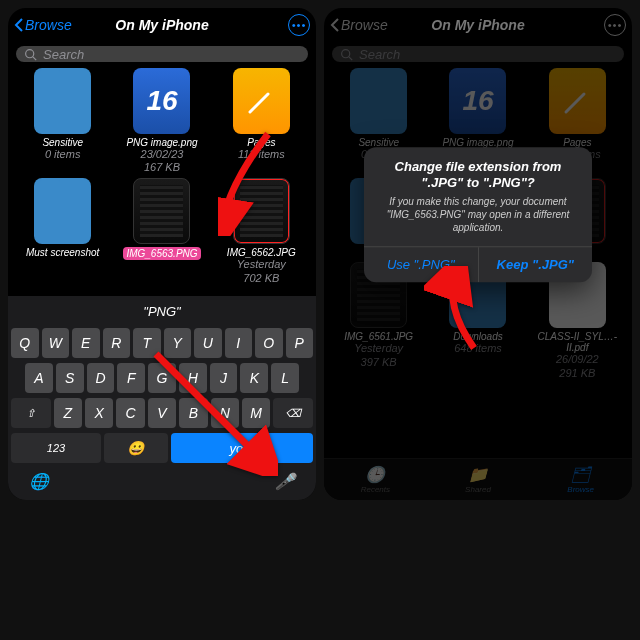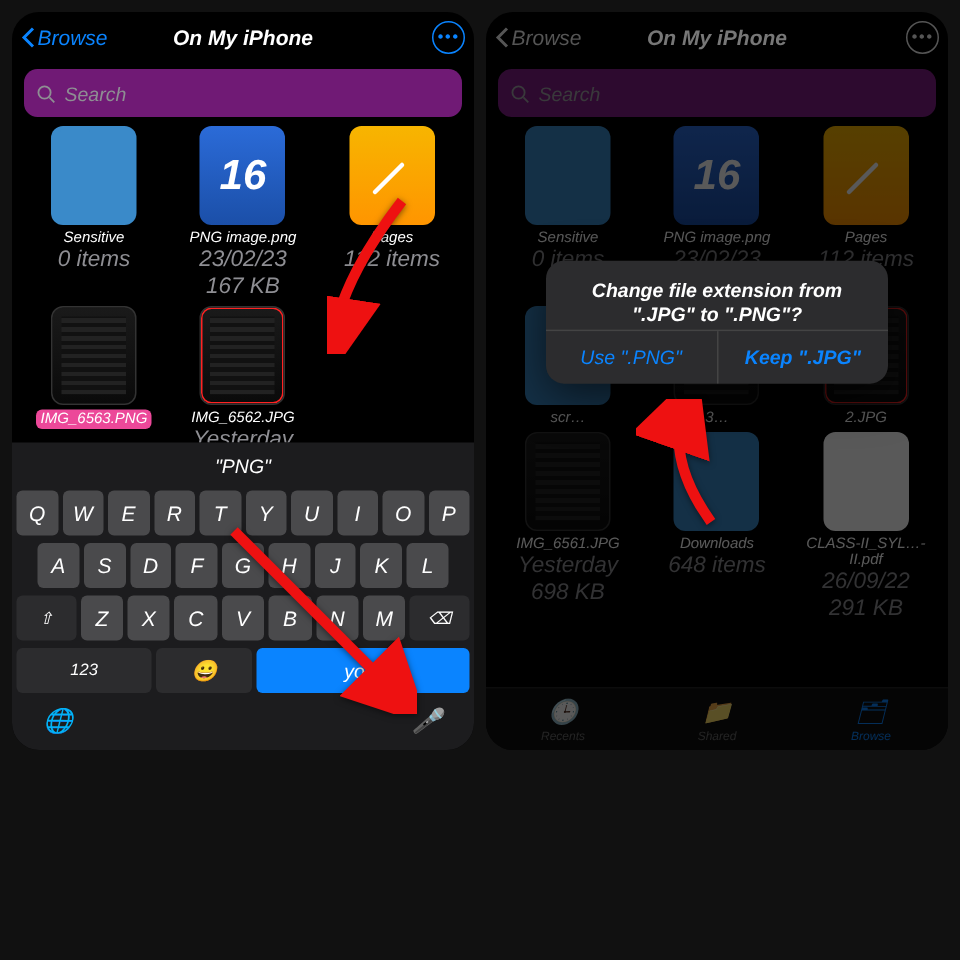--- a/index.html
+++ b/index.html
@@ -49,23 +49,23 @@
   .nav .more {
     margin-left: auto;
     width: 22px; height: 22px; border-radius: 50%;
     border: 1.5px solid currentColor;
     display: flex; align-items: center; justify-content: center;
     font-size: 11px; letter-spacing: 1px;
   }
   
   .search {
     margin: 4px 8px 6px;
-    background: #701a75;
+    background: #404040;
     border-radius: 9px;
-    height: 32px;
+    height: 16px;
     display: flex; align-items: center;
     padding: 0 8px;
     color: #8e8e93;
     font-size: 13px;
     gap: 6px;
   }
   .search svg { width: 13px; height: 13px; fill: #8e8e93; }
   
   .content { flex: 1; overflow: hidden; padding: 0 6px; }
   .grid { display: grid; grid-template-columns: repeat(3, 1fr); gap: 4px 2px; }
@@ -76,21 +76,21 @@
     position: relative; overflow: hidden;
   }
   .folder { background: #3a8ac9; border-radius: 6px; position:relative; }
   .folder::before { content:""; position:absolute; top:8px; left:6px; width:20px; height:6px; background:#3a8ac9; border-radius:2px 2px 0 0; transform:translateY(-6px);}
   .apptile { background: linear-gradient(#f7b500,#ff9500); border-radius: 12px; }
   .apptile.blue { background: linear-gradient(#2b6bd8,#1b4fa8);}
   .screenshot { background: linear-gradient(180deg,#1a1a1a,#0a0a0a); border:1px solid #333;}
   .screenshot.red { box-shadow: inset 0 0 0 1px #ff2222; }
   .screenshot::after{content:""; position:absolute; inset:6px; background:repeating-linear-gradient(0deg,#222 0 3px,#111 3px 6px);}
   .tile .name { color:#fff; font-size: 10px; line-height:1.1; max-width: 80px;}
-  .tile .sub { color:#8e8e93; font-size: 15px; line-height:1.2;}
+  .tile .sub { color:#8e8e93; font-size: 11px; line-height:1.2;}
   .tile.editing .name {
     background:#ec4899; border-radius:4px; padding:1px 3px;
   }
   
   .keyboard {
     background:#1c1c1e; padding:6px 3px 3px; display:flex; flex-direction:column; gap:5px;
   }
   .suggest { color:#fff; text-align:center; font-size:13px; padding:2px 0 4px;}
   .krow { display:flex; gap:3px; justify-content:center; }
   .key {
@@ -169,20 +169,24 @@
         <div class="tile">
           <div class="thumb apptile">
             <svg width="30" height="30" viewBox="0 0 30 30">
                 <path d="M4 26 L22 8" stroke="#fff" stroke-width="3" stroke-linecap="round"></path>
               </svg>
           </div>
           <div class="name">Pages</div>
           <div class="sub">112 items</div>
         </div>
 
+        <div class="tile">
+          <div class="thumb folder"></div>
+          <div class="name">Must screenshot</div>
+        </div>
         <div class="tile editing">
           <div class="thumb screenshot"></div>
           <div class="name">IMG_6563.PNG</div>
         </div>
         <div class="tile">
           <div class="thumb screenshot red"></div>
           <div class="name">IMG_6562.JPG</div>
           <div class="sub">Yesterday</div>
           <div class="sub">702 KB</div>
         </div>
@@ -310,21 +314,21 @@
         </div>
         <div class="tile">
           <div class="thumb screenshot red"></div>
           <div class="name">2.JPG</div>
         </div>
 
         <div class="tile">
           <div class="thumb screenshot"></div>
           <div class="name">IMG_6561.JPG</div>
           <div class="sub">Yesterday</div>
-          <div class="sub">698 KB</div>
+          <div class="sub">397 KB</div>
         </div>
         <div class="tile">
           <div class="thumb folder"></div>
           <div class="name">Downloads</div>
           <div class="sub">648 items</div>
         </div>
         <div class="tile">
           <div class="thumb" style="background:#fff;"></div>
           <div class="name">CLASS-II_SYL…-II.pdf</div>
           <div class="sub">26/09/22</div>
@@ -343,20 +347,21 @@
         <span>Shared</span>
       </div>
       <div class="tabitem active">
         <span class="ticon">🗂</span>
         <span>Browse</span>
       </div>
     </div>
 
     <div class="alert">
       <div class="at">Change file extension from ".JPG" to ".PNG"?</div>
+      <div class="am">If you make this change, your document "IMG_6563.PNG" may open in a different application.</div>
       <div class="abuttons">
         <div class="abtn">Use ".PNG"</div>
         <div class="abtn">Keep ".JPG"</div>
       </div>
     </div>
 
     <div class="arrow" style="left:100px; top:258px;">
       <svg width="70" height="90">
           <defs>
             <marker id="ah3" markerWidth="8" markerHeight="8" refX="4" refY="4" orient="auto">

